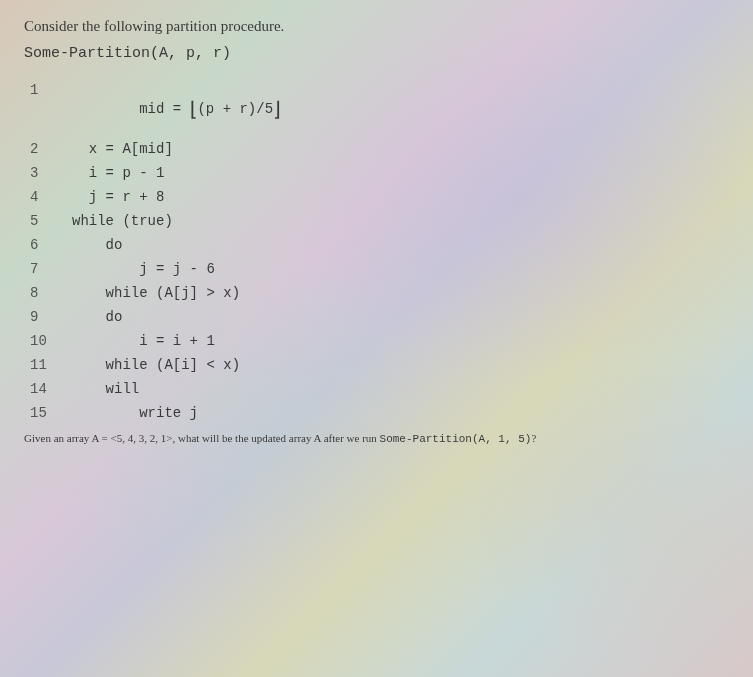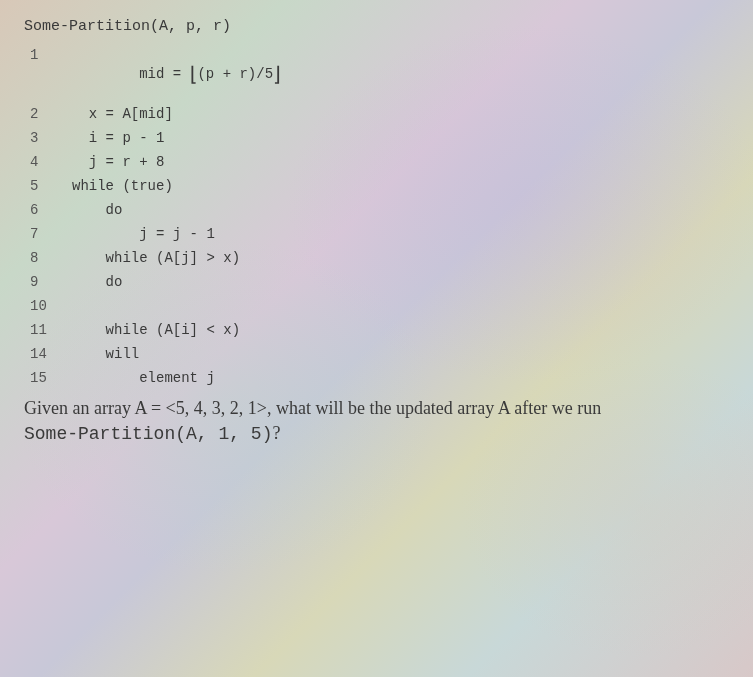--- a/index.html
+++ b/index.html
@@ -22,21 +22,21 @@
   }
   .content { position: relative; z-index: 1; }
   .header {
     font-size: 15px;
     margin-bottom: 10px;
     font-weight: 500;
   }
   .procname {
     font-family: 'Courier New', monospace;
     font-size: 15px;
-    margin-bottom: 12px;
+    margin-bottom: 20px;
   }
   .code-block { margin-left: 6px; }
   .line {
     display: flex;
     align-items: baseline;
     margin-bottom: 8px;
     font-family: 'Courier New', monospace;
     font-size: 14px;
   }
   .lineno {
@@ -48,32 +48,33 @@
   .floor-wrap { display: inline-flex; align-items: baseline; }
   .lfloor, .rfloor {
     font-size: 20px;
     line-height: 0.8;
     position: relative;
     top: 3px;
     font-family: serif;
   }
   .question {
     margin-top: 10px;
-    font-size: 18px;
+    font-size: 11px;
     line-height: 1.4;
     max-width: 620px;
   }
   .question p { margin-bottom: 8px; }
   .mono { font-family: 'Courier New', monospace; }
 </style>
 </head>
 <body>
 <div class="bg-wave"></div>
 
 <div class="content">
+  <div class="header">Consider the following partition procedure.</div>
   <div class="procname">Some-Partition(A, p, r)</div>
 
   <div class="code-block">
 
     <div class="line">
       <span class="lineno">1</span>
       <span class="stmt">
         <span>mid = </span><span class="floor-wrap"><span class="lfloor">⌊</span><span>(p + r)/5</span><span class="rfloor">⌋</span></span>
       </span>
     </div>
@@ -93,44 +94,45 @@
     <div class="line">
       <span class="lineno">5</span>
       <span class="stmt">while (true)</span>
     </div>
     <div class="line">
       <span class="lineno">6</span>
       <span class="stmt">    do</span>
     </div>
     <div class="line">
       <span class="lineno">7</span>
-      <span class="stmt">        j = j - 1</span>
+      <span class="stmt">        j = j - 6</span>
     </div>
     <div class="line">
       <span class="lineno">8</span>
       <span class="stmt">    while (A[j] &gt; x)</span>
     </div>
     <div class="line">
       <span class="lineno">9</span>
       <span class="stmt">    do</span>
     </div>
     <div class="line">
       <span class="lineno">10</span>
+      <span class="stmt">        i = i + 1</span>
     </div>
     <div class="line">
       <span class="lineno">11</span>
       <span class="stmt">    while (A[i] &lt; x)</span>
     </div>
     <div class="line">
       <span class="lineno">14</span>
       <span class="stmt">    will</span>
     </div>
     <div class="line">
       <span class="lineno">15</span>
-      <span class="stmt">        element j</span>
+      <span class="stmt">        write j</span>
     </div>
   </div>
 
   <div class="question">
     <p>
       <span>Given an array A = &lt;5, 4, 3, 2, 1&gt;, what will be the updated array A after we run </span><span class="mono">Some-Partition(A, 1, 5)</span><span>?</span>
     </p>
   </div>
 </div>
 

